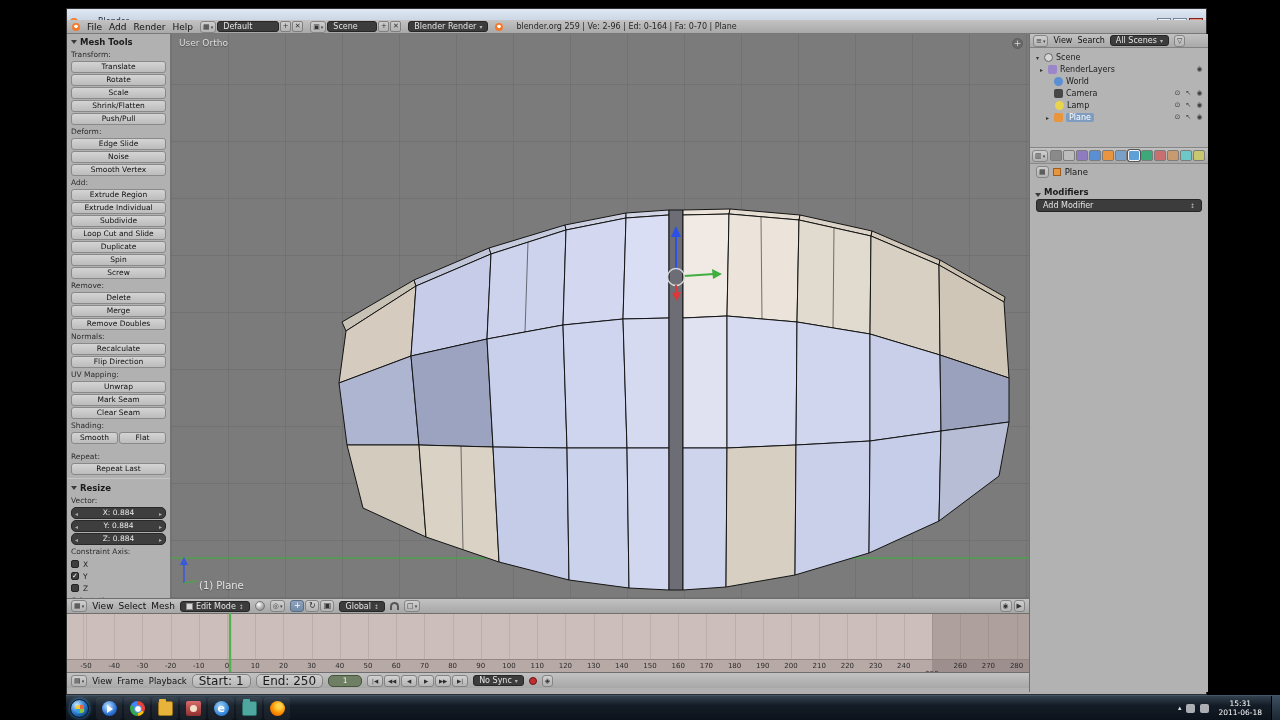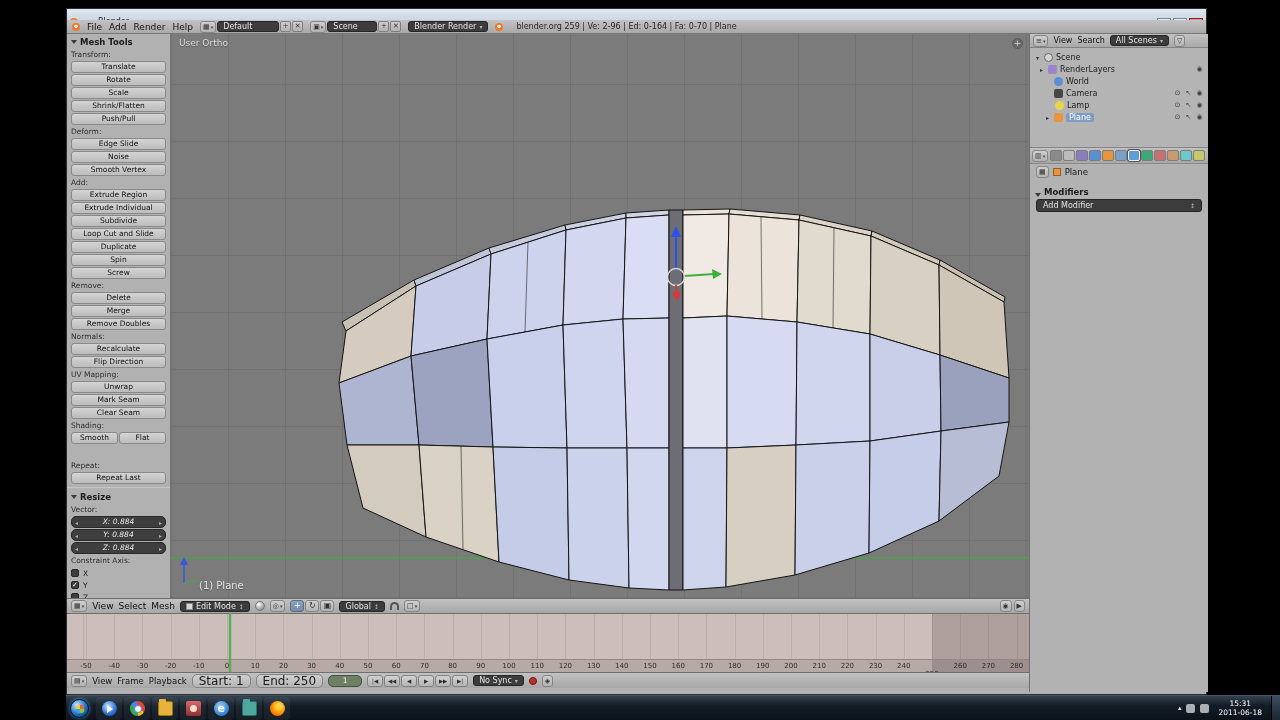--- a/index.html
+++ b/index.html
@@ -25,26 +25,26 @@
   .dda{font-size:5px;color:#444;}
   .wgroup{display:inline-flex;align-items:center;gap:1px;}
   #stats{font-size:8px;color:#262626;margin-left:6px;}
 
   
   #toolshelf{position:absolute;left:0;top:25px;width:104px;height:564px;background:#b1b1b1;border-right:1px solid #747474;padding:2px 4px;overflow:hidden;}
   .panel-title{height:12px;display:flex;align-items:center;font-size:8.5px;font-weight:bold;color:#1b1b1b;}
   .tri{display:inline-block;width:0;height:0;border-left:3px solid transparent;border-right:3px solid transparent;border-top:4px solid #3a3a3a;margin-right:3px;}
   .ts-label{height:10px;margin:2px 0 1px;font-size:7.5px;color:#2d2d2d;}
   .ts-btn{height:12px;line-height:10px;background:linear-gradient(#d4d4d4,#bcbcbc);border:1px solid #898989;border-radius:3px;text-align:center;font-size:7.5px;color:#101010;margin-bottom:1px;overflow:hidden;white-space:nowrap;}
-  .ts-row{display:flex;gap:1px;margin-bottom:17px;}
+  .ts-row{display:flex;gap:1px;margin-bottom:8px;}
   .ts-row .ts-btn{flex:1;margin-bottom:0;}
   .divider{height:1px;background:#8f8f8f;margin:3px -4px;border-bottom:1px solid #c6c6c6;}
   .numfield{height:12px;background:#3e3e3e;border:1px solid #282828;border-radius:5px;color:#e9e9e9;font-size:7.5px;display:flex;align-items:center;margin-bottom:1px;padding:0 3px;}
   .numfield .arr{color:#aaa;font-size:6px;}
-  .numfield .val{flex:1;text-align:center;line-height:10px;font-style:italic;}
+  .numfield .val{flex:1;text-align:center;line-height:10px;}
   .checkrow{display:flex;align-items:center;gap:4px;height:12px;}
   .cb{width:8px;height:8px;background:#3e3e3e;border:1px solid #242424;border-radius:2px;color:#fff;font-size:7px;line-height:7px;text-align:center;}
   .cb-label{font-size:7.5px;color:#222;}
 
   
   #vp{position:absolute;left:104px;top:25px;width:858px;height:564px;background-color:#7b7b7b;overflow:hidden;
       background-image:repeating-linear-gradient(90deg,rgba(0,0,0,.07) 0 1px,transparent 1px 57px),repeating-linear-gradient(0deg,rgba(0,0,0,.07) 0 1px,transparent 1px 57px);}
   #vp svg{position:absolute;left:0;top:0;}
   #vp-label{position:absolute;left:8px;top:4px;color:#dedede;font-size:9px;text-shadow:0 1px 1px rgba(0,0,0,.35);}
   #vp-object-label{position:absolute;left:28px;bottom:7px;color:#e4e4e4;font-size:10px;text-shadow:0 1px 1px rgba(0,0,0,.35);}

